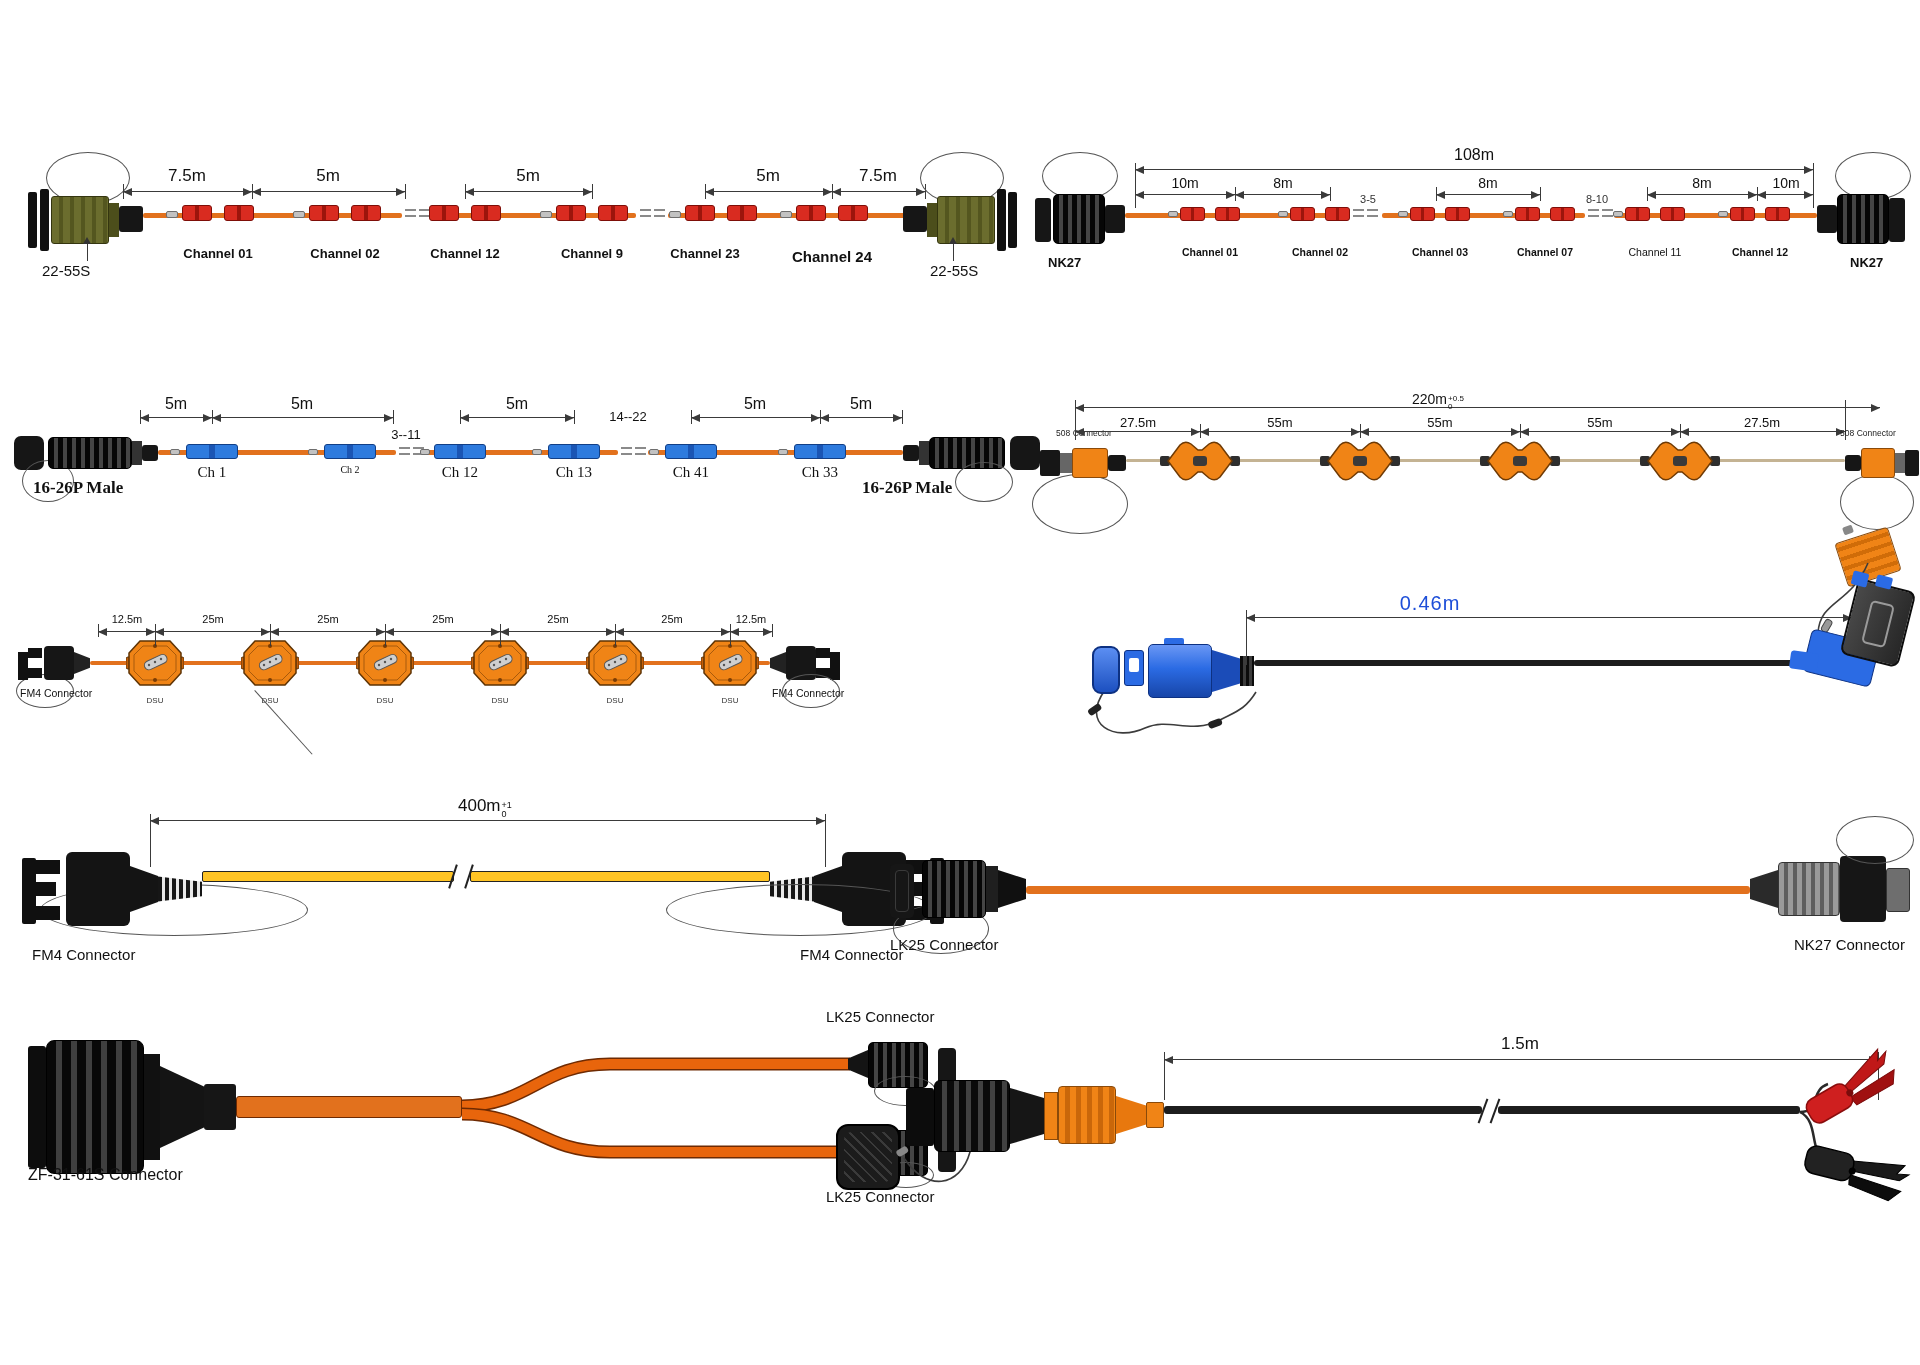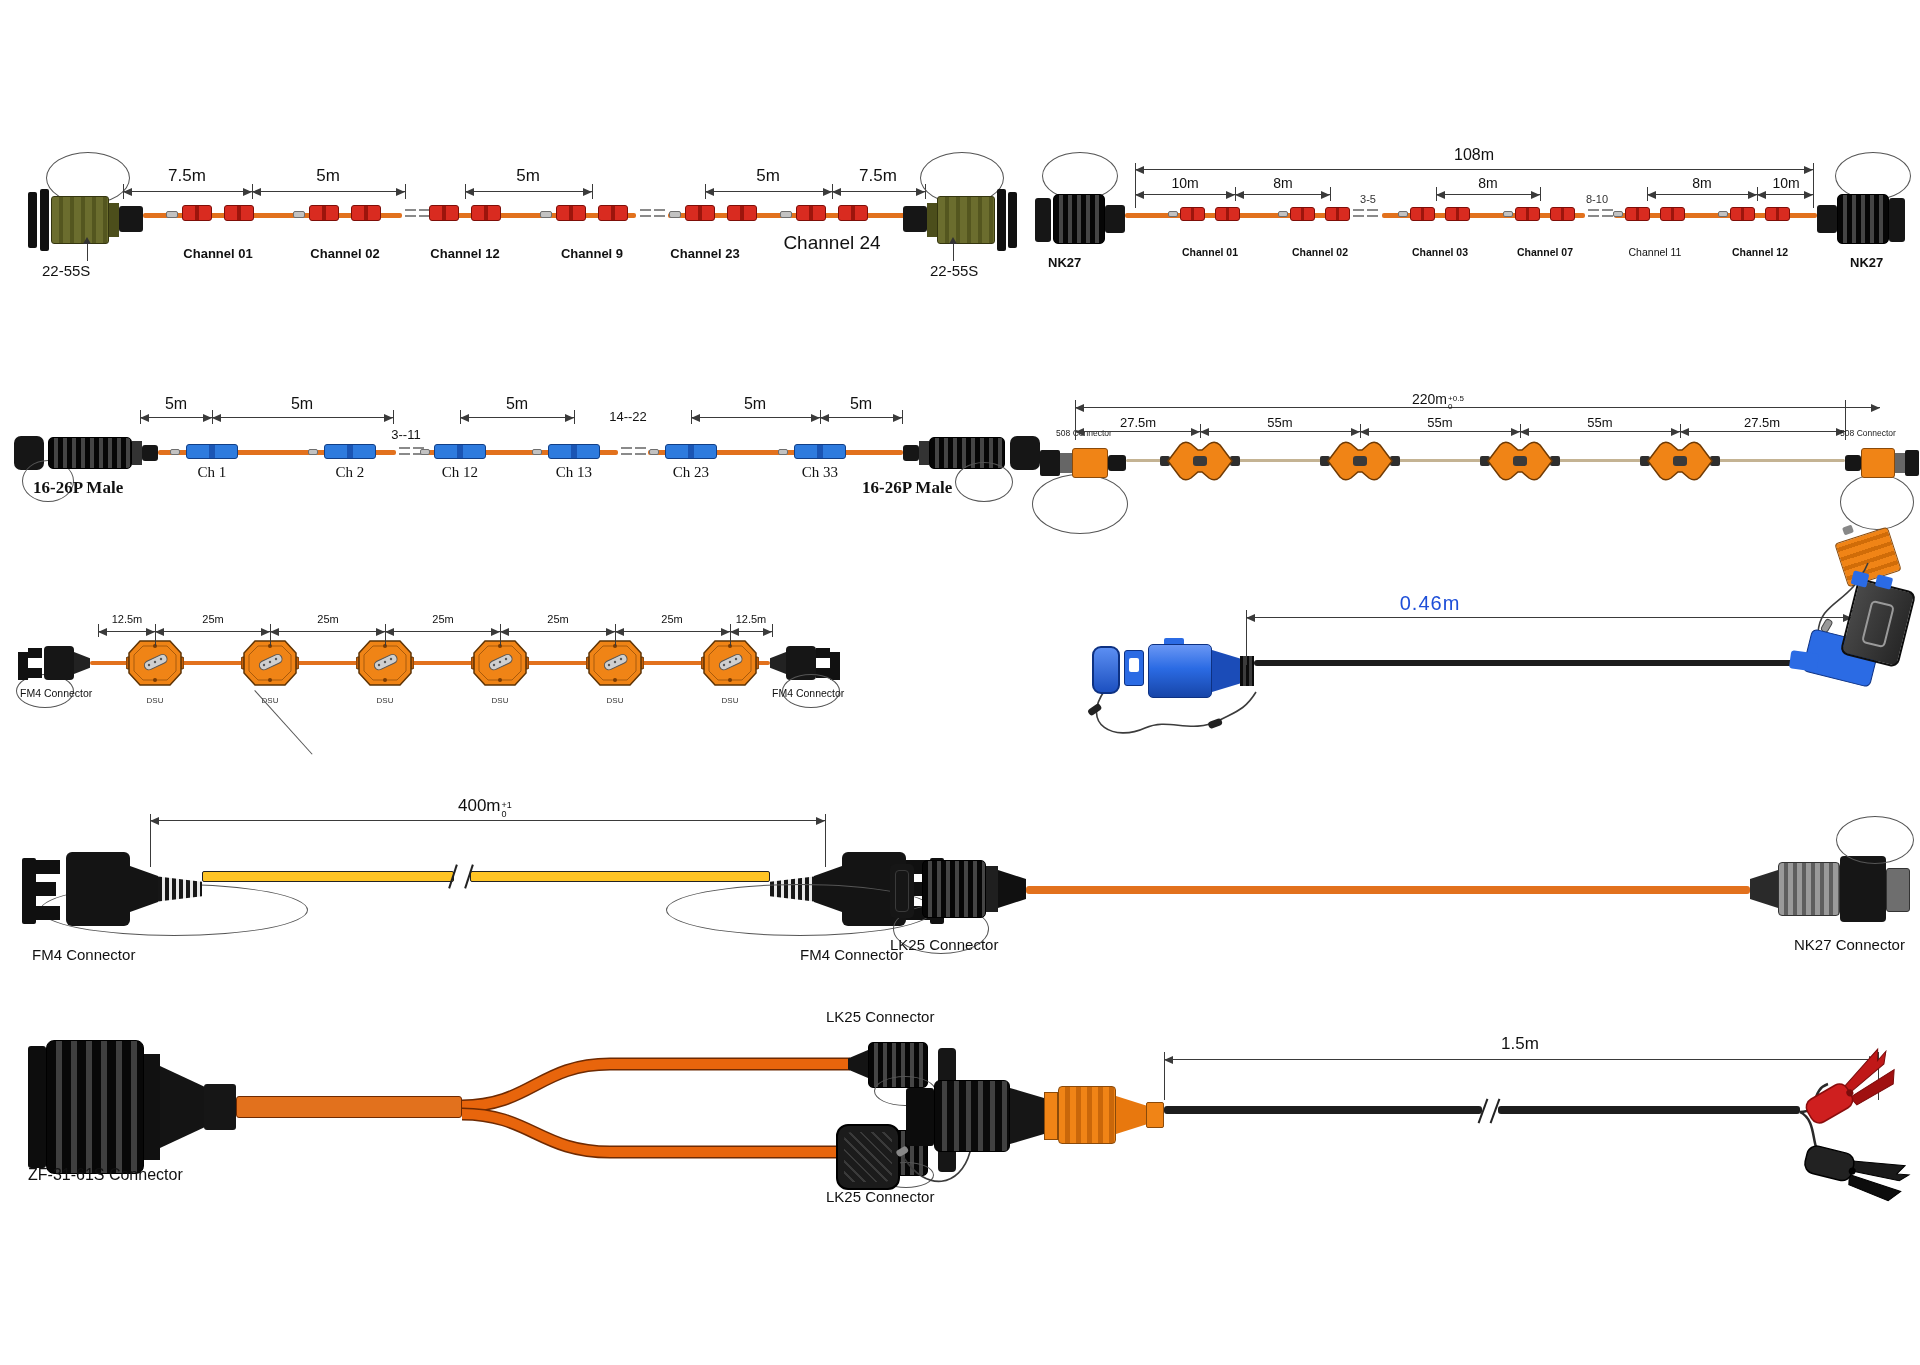--- a/index.html
+++ b/index.html
@@ -79,21 +79,21 @@
     <div class="plug" style="left:727px;top:205px;width:30px;height:16px"></div>
     <div class="slv" style="left:780px;top:211px;width:12px;height:7px"></div>
     <div class="plug" style="left:796px;top:205px;width:30px;height:16px"></div>
     <div class="plug" style="left:838px;top:205px;width:30px;height:16px"></div>
 
     <div class="lbl c" style="left:218px;top:246px;font-size:13px;font-weight:bold">Channel 01</div>
     <div class="lbl c" style="left:345px;top:246px;font-size:13px;font-weight:bold">Channel 02</div>
     <div class="lbl c" style="left:465px;top:246px;font-size:13px;font-weight:bold">Channel 12</div>
     <div class="lbl c" style="left:592px;top:246px;font-size:13px;font-weight:bold">Channel 9</div>
     <div class="lbl c" style="left:705px;top:246px;font-size:13px;font-weight:bold">Channel 23</div>
-    <div class="lbl c" style="left:832px;top:232px;font-size:19px;font-weight:normal">Channel 24</div>
+    <div class="lbl c" style="left:832px;top:248px;font-size:15px;font-weight:bold">Channel 24</div>
 
     <div class="dim" style="left:123px;top:191px;width:129px"></div>
     <div class="dim" style="left:252px;top:191px;width:153px"></div>
     <div class="dim" style="left:465px;top:191px;width:127px"></div>
     <div class="dim" style="left:705px;top:191px;width:127px"></div>
     <div class="dim" style="left:832px;top:191px;width:93px"></div>
     <div class="tk" style="left:123px;top:184px;height:15px"></div>
     <div class="tk" style="left:252px;top:184px;height:15px"></div>
     <div class="tk" style="left:405px;top:184px;height:15px"></div>
     <div class="tk" style="left:465px;top:184px;height:15px"></div>
@@ -213,24 +213,24 @@
     <div class="slv" style="left:420px;top:449px;width:10px;height:6px"></div>
     <div class="bplug" style="left:434px;top:444px;width:52px;height:15px"></div>
     <div class="slv" style="left:532px;top:449px;width:10px;height:6px"></div>
     <div class="bplug" style="left:548px;top:444px;width:52px;height:15px"></div>
     <div class="slv" style="left:649px;top:449px;width:10px;height:6px"></div>
     <div class="bplug" style="left:665px;top:444px;width:52px;height:15px"></div>
     <div class="slv" style="left:778px;top:449px;width:10px;height:6px"></div>
     <div class="bplug" style="left:794px;top:444px;width:52px;height:15px"></div>
 
     <div class="lbl c serif" style="left:212px;top:464px;font-size:15px">Ch 1</div>
-    <div class="lbl c serif" style="left:350px;top:464px;font-size:15px">Ch 2</div>
+    <div class="lbl c serif" style="left:350px;top:464px;font-size:10px">Ch 2</div>
     <div class="lbl c serif" style="left:460px;top:464px;font-size:15px">Ch 12</div>
     <div class="lbl c serif" style="left:574px;top:464px;font-size:15px">Ch 13</div>
-    <div class="lbl c serif" style="left:691px;top:464px;font-size:15px">Ch 23</div>
+    <div class="lbl c serif" style="left:691px;top:464px;font-size:15px">Ch 41</div>
     <div class="lbl c serif" style="left:820px;top:464px;font-size:15px">Ch 33</div>
 
     <div class="dim" style="left:140px;top:417px;width:72px"></div>
     <div class="dim" style="left:212px;top:417px;width:181px"></div>
     <div class="dim" style="left:460px;top:417px;width:114px"></div>
     <div class="dim" style="left:691px;top:417px;width:129px"></div>
     <div class="dim" style="left:820px;top:417px;width:82px"></div>
     <div class="tk" style="left:140px;top:410px;height:14px"></div>
     <div class="tk" style="left:212px;top:410px;height:14px"></div>
     <div class="tk" style="left:393px;top:410px;height:14px"></div>

